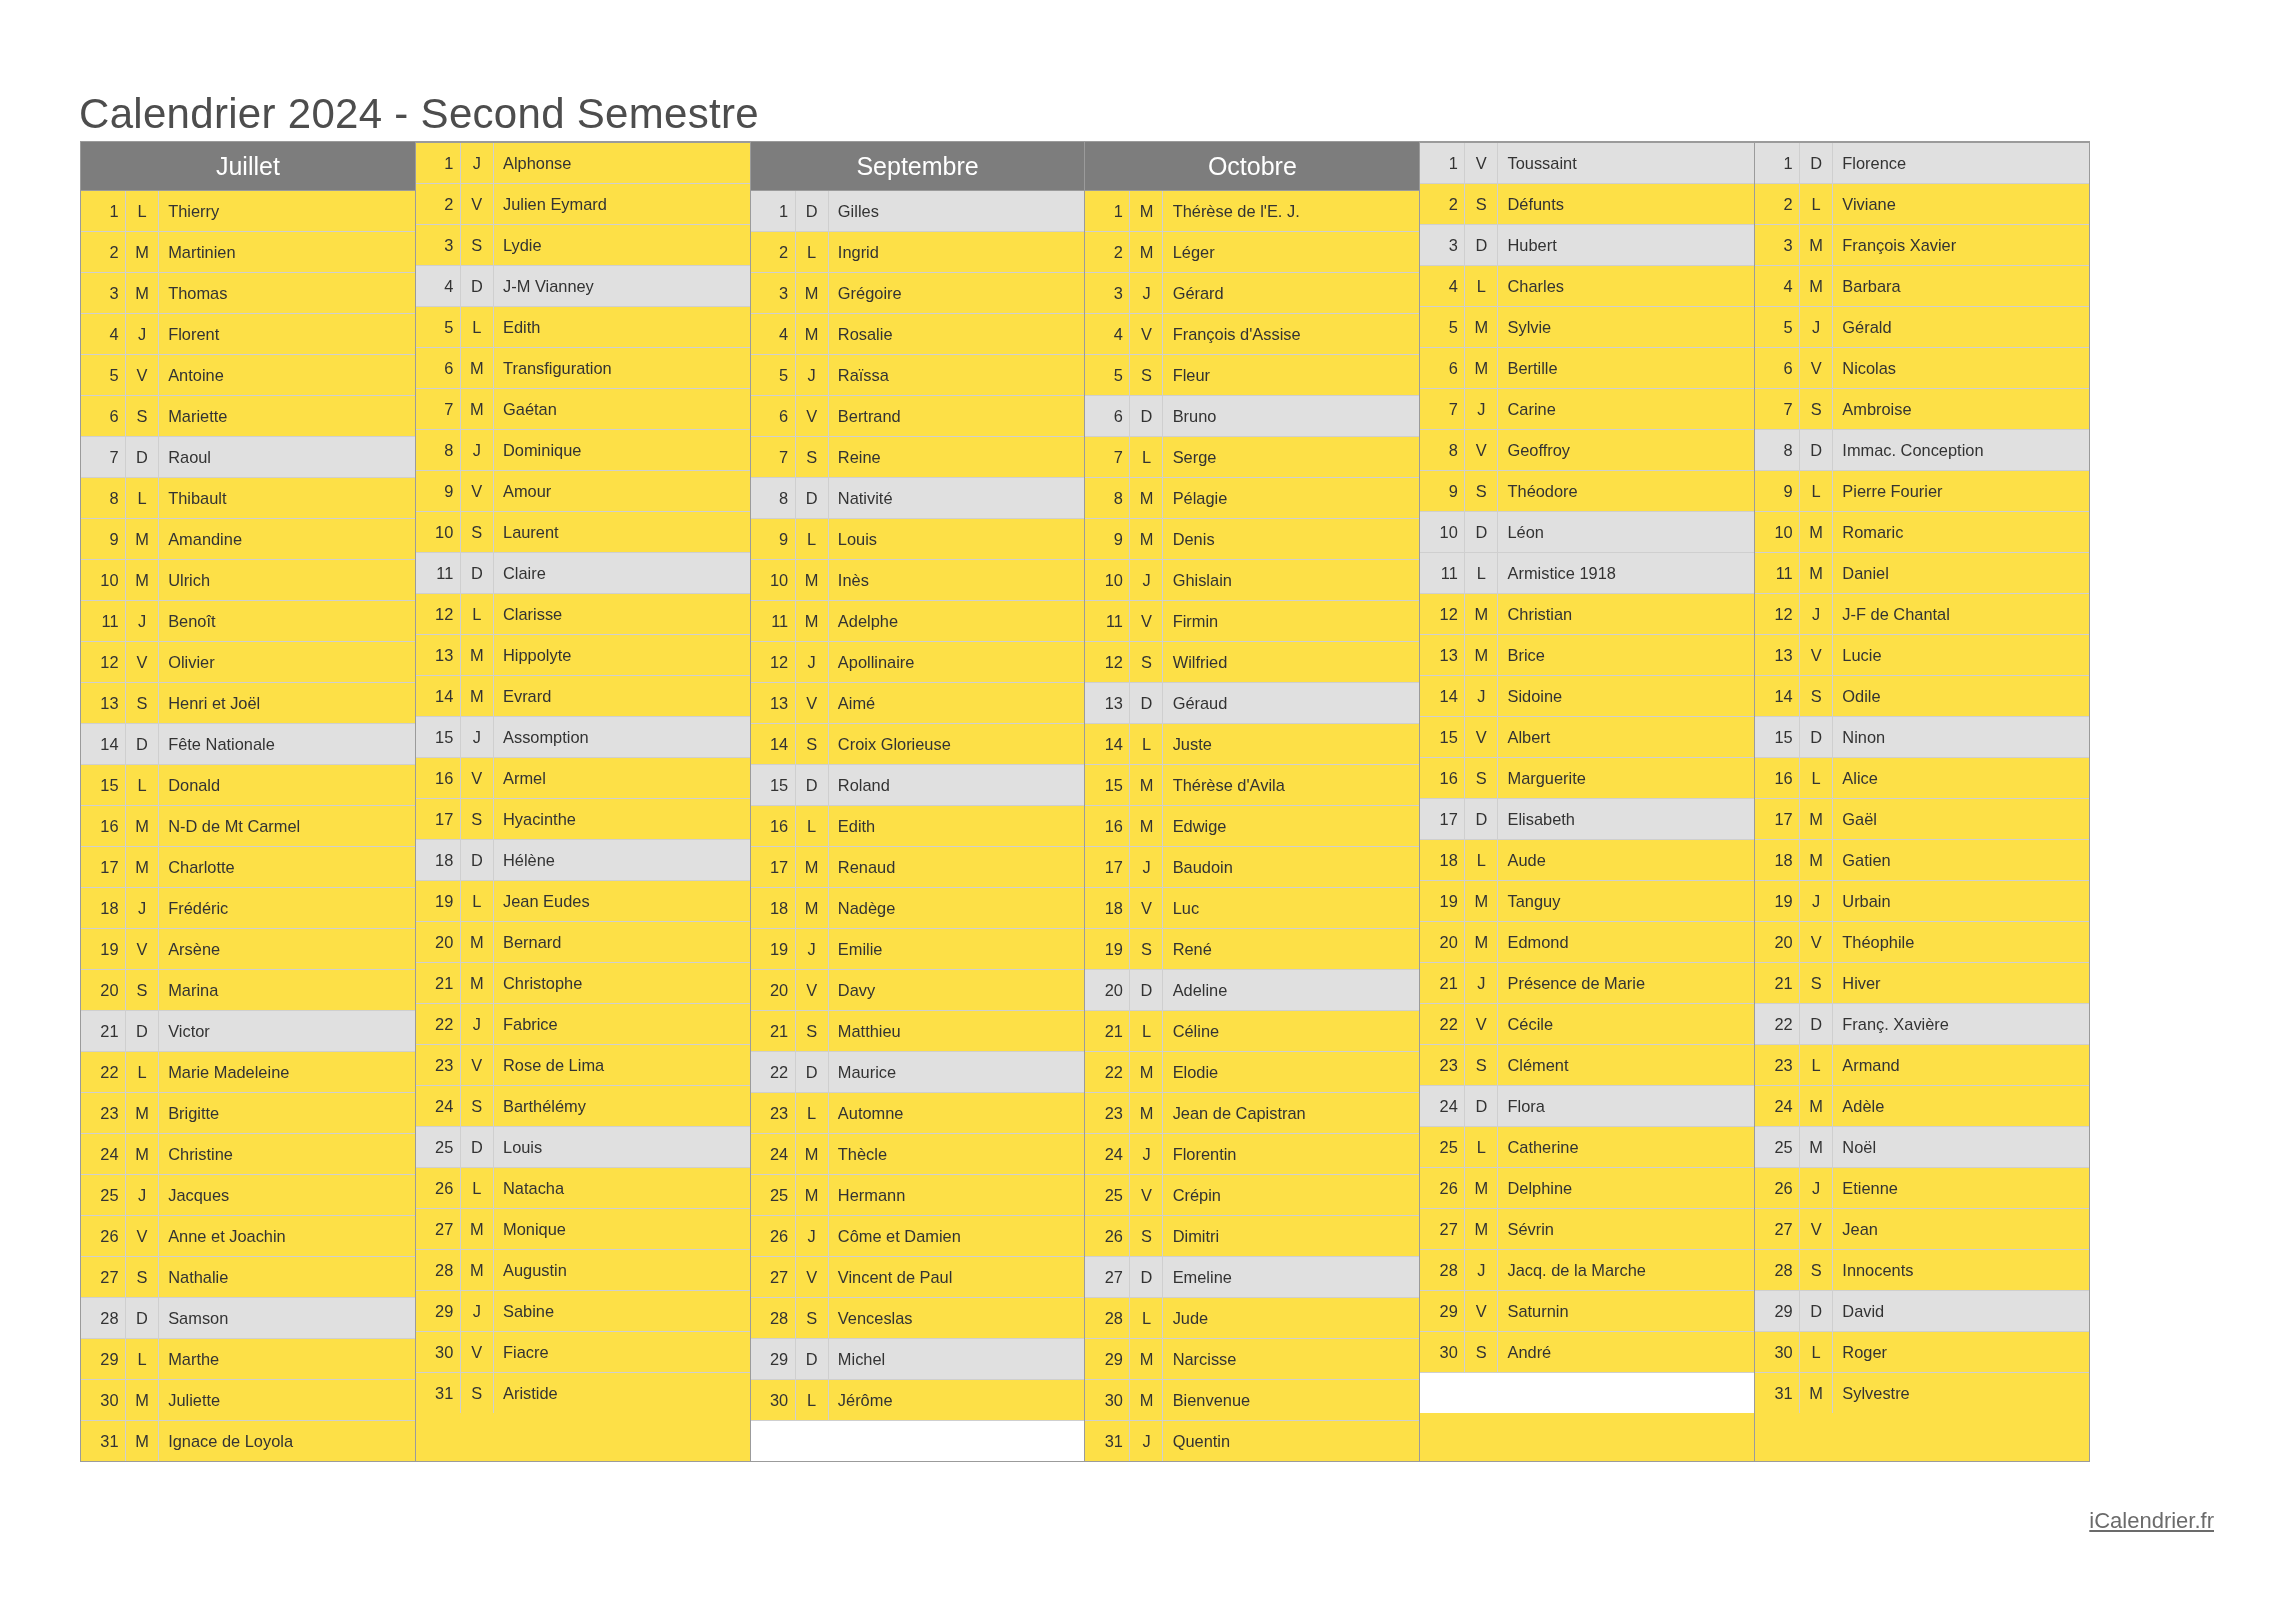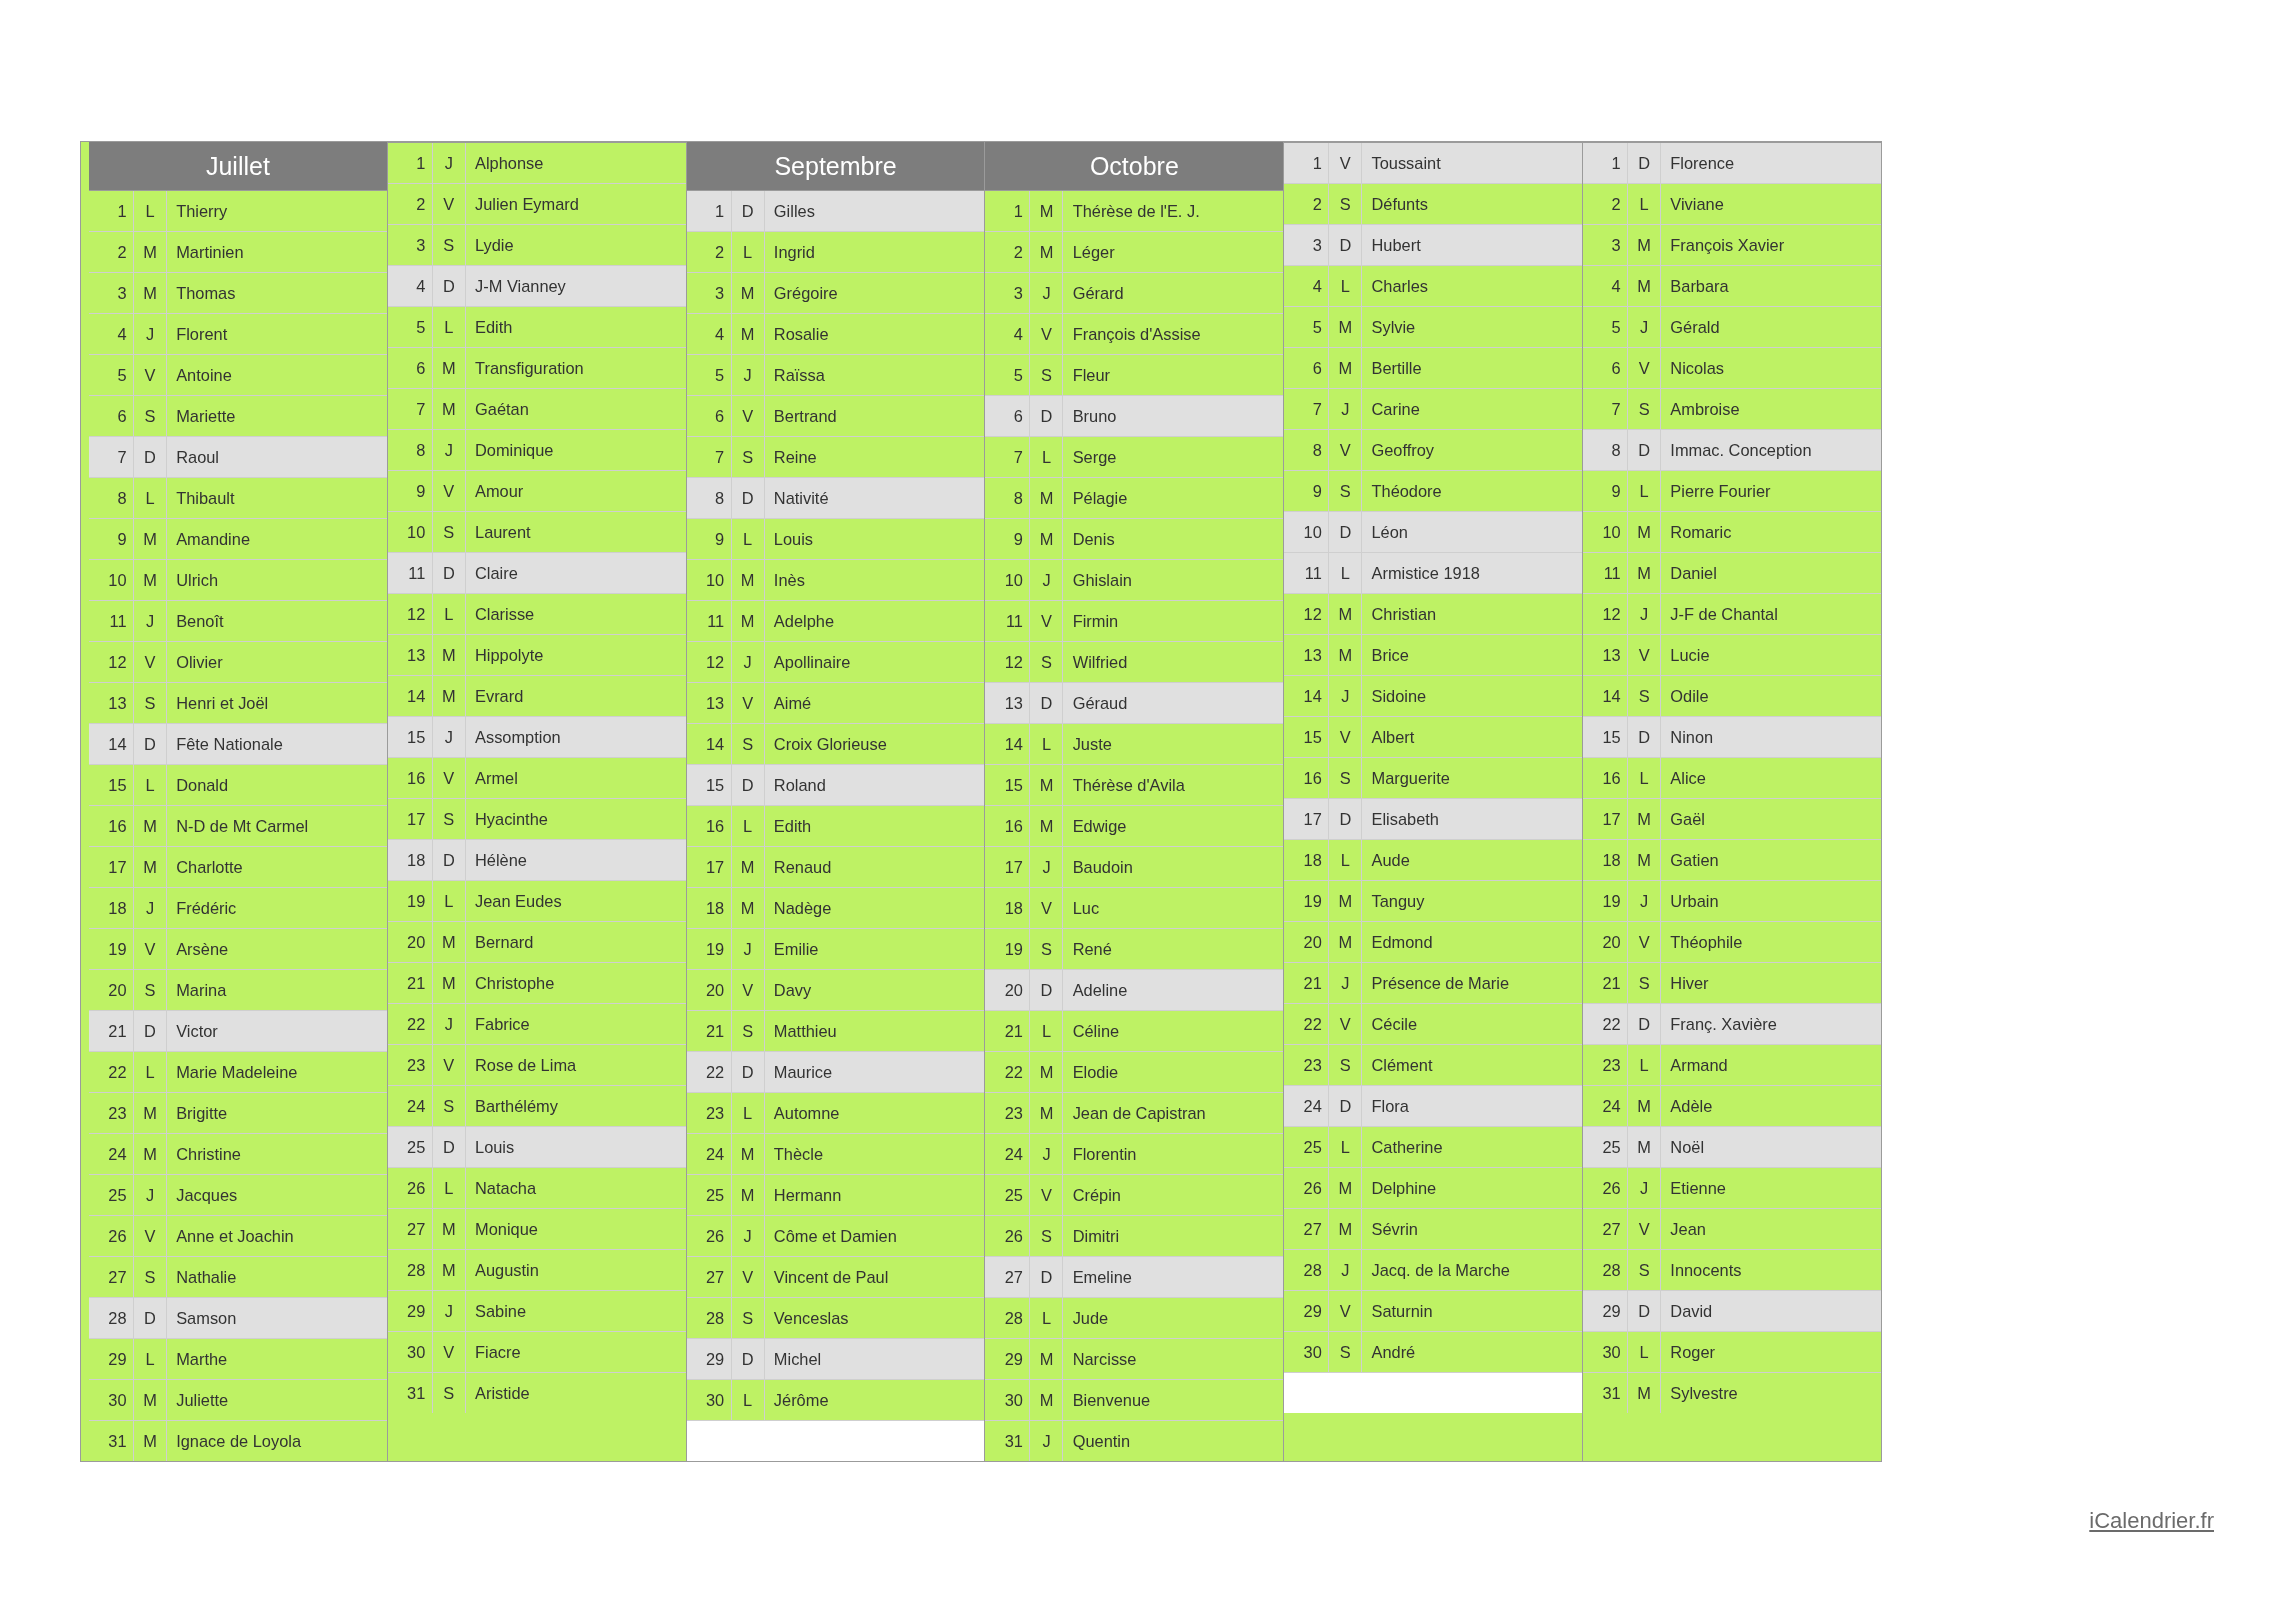--- a/index.html
+++ b/index.html
@@ -28,27 +28,26 @@
     font-size: 42px;
     color: #4d4d4d;
     font-weight: normal;
     letter-spacing: 0.3px;
     white-space: nowrap;
   }
   .calendar {
     position: absolute;
     left: 80px;
     top: 141px;
-    width: 1802px;
+    width: 2010px;
     display: flex;
     flex-direction: row;
     border: 0.7px solid #9b9b9b;
     box-sizing: border-box;
-    background: #bef264;
-    padding-left: 8px;
+    background: #fde047;
   }
   .month-col {
     flex: 1 1 0;
     display: flex;
     flex-direction: column;
     border-right: 0.7px solid #9b9b9b;
     box-sizing: border-box;
     min-width: 0;
   }
   .month-col:last-child {
@@ -130,20 +129,21 @@
     color: #6b6b6b;
     white-space: nowrap;
     text-decoration: underline;
   }
 </style>
 </head>
 <body>
 
 <div class="page">
 
+  <h1 class="title">Calendrier 2024 - Second Semestre</h1>
 
   <div class="calendar" id="calendar">
       <div class="month-col">
         <div class="month-head">Juillet</div>
         <div class="day-row first">
           <div class="c-num">1</div>
           <div class="c-dow">L</div>
           <div class="c-name">Thierry</div>
         </div>
         <div class="day-row">

